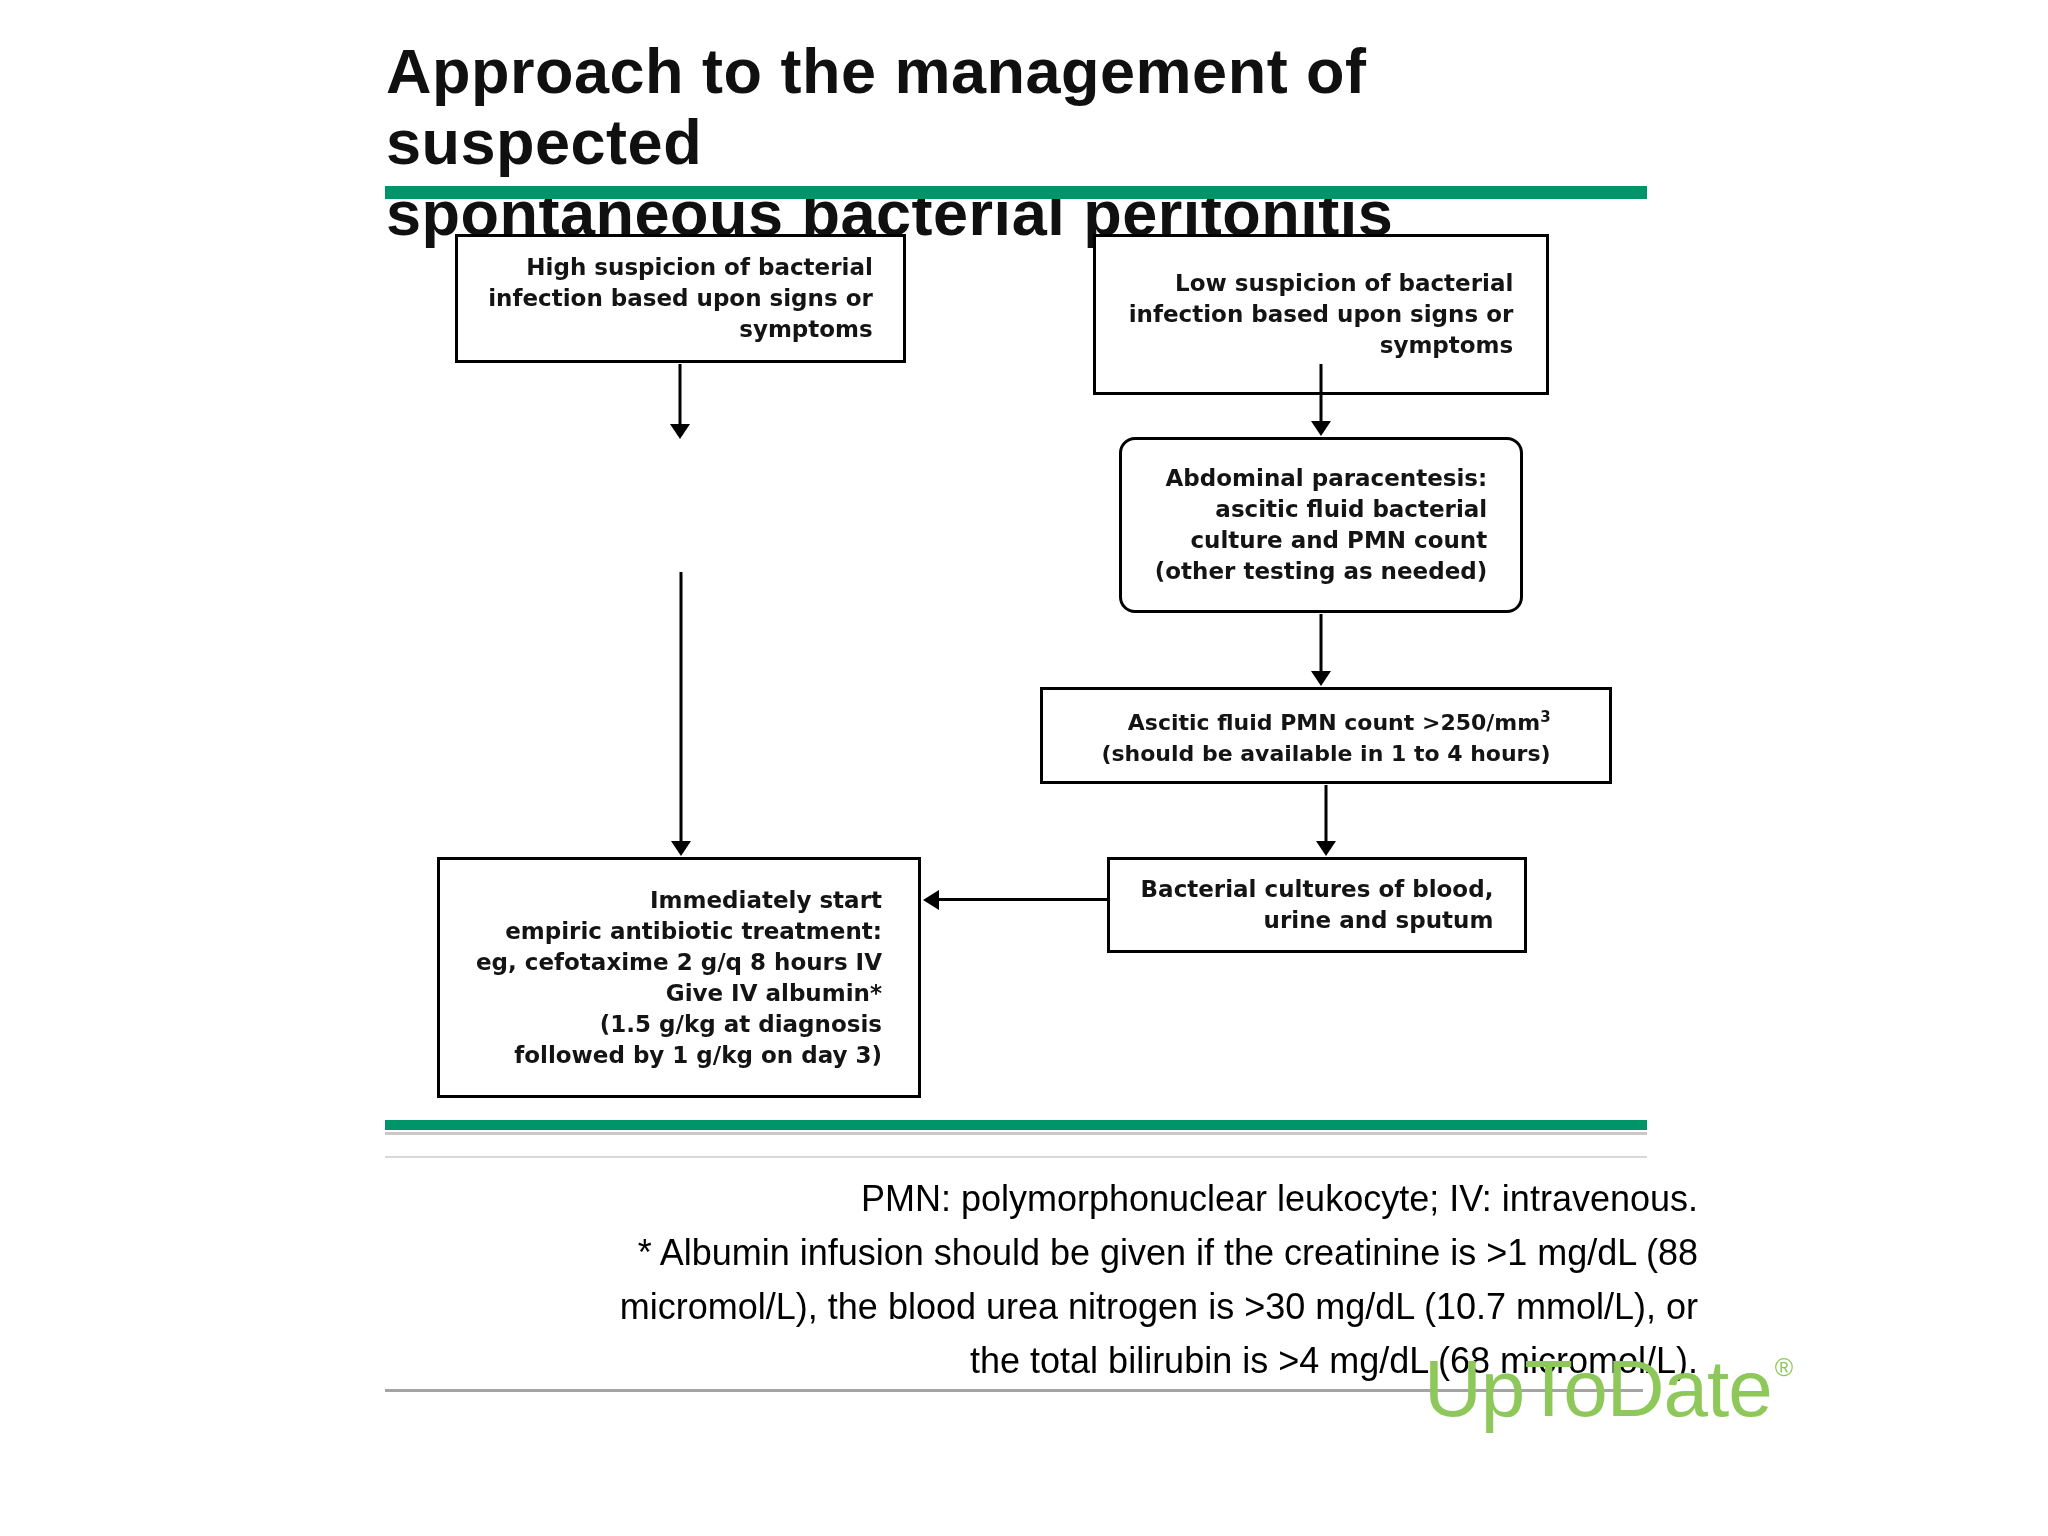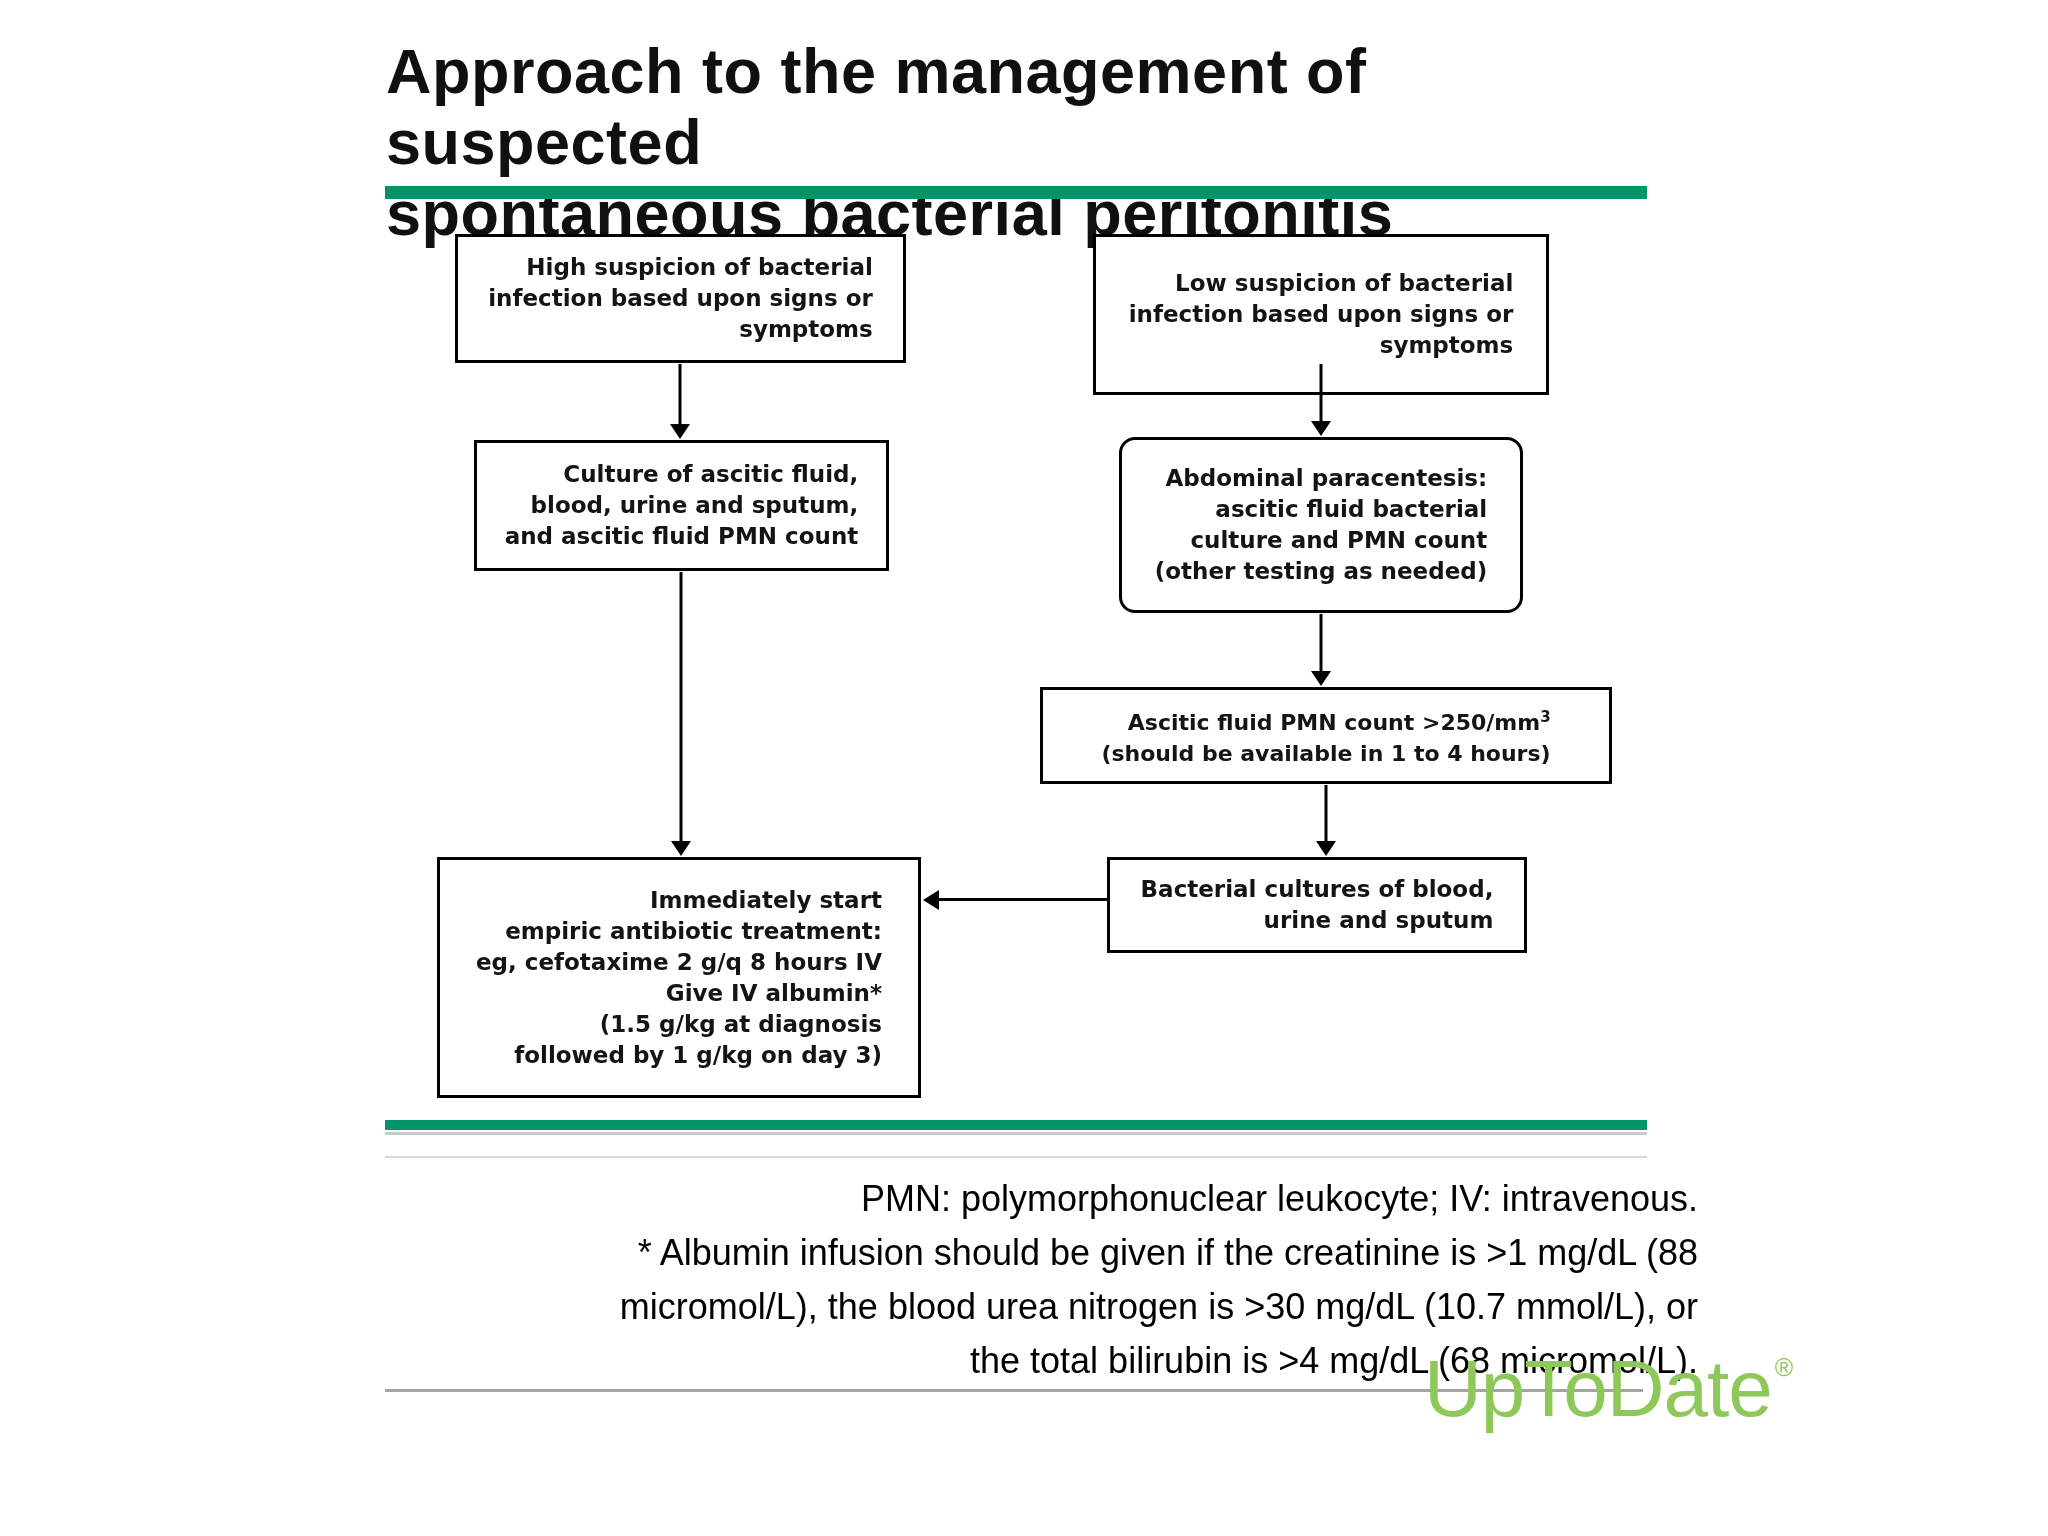--- a/index.html
+++ b/index.html
@@ -99,25 +99,20 @@
 
   <div class="varrow" id="arr-high">
     <div class="vline"></div>
     <div class="vhead"></div>
   </div>
   <div class="varrow" id="arr-low">
     <div class="vline"></div>
     <div class="vhead"></div>
   </div>
 
-  <div class="fbox" id="box-culture">
-    <span class="lines">Culture of ascitic fluid,
-blood, urine and sputum,
-and ascitic fluid PMN count</span>
-  </div>
   <div class="fbox" id="box-paracentesis">
     <span class="lines">Abdominal paracentesis:
 ascitic fluid bacterial
 culture and PMN count
 (other testing as needed)</span>
   </div>
 
   <div class="varrow" id="arr-culture">
     <div class="vline"></div>
     <div class="vhead"></div>

